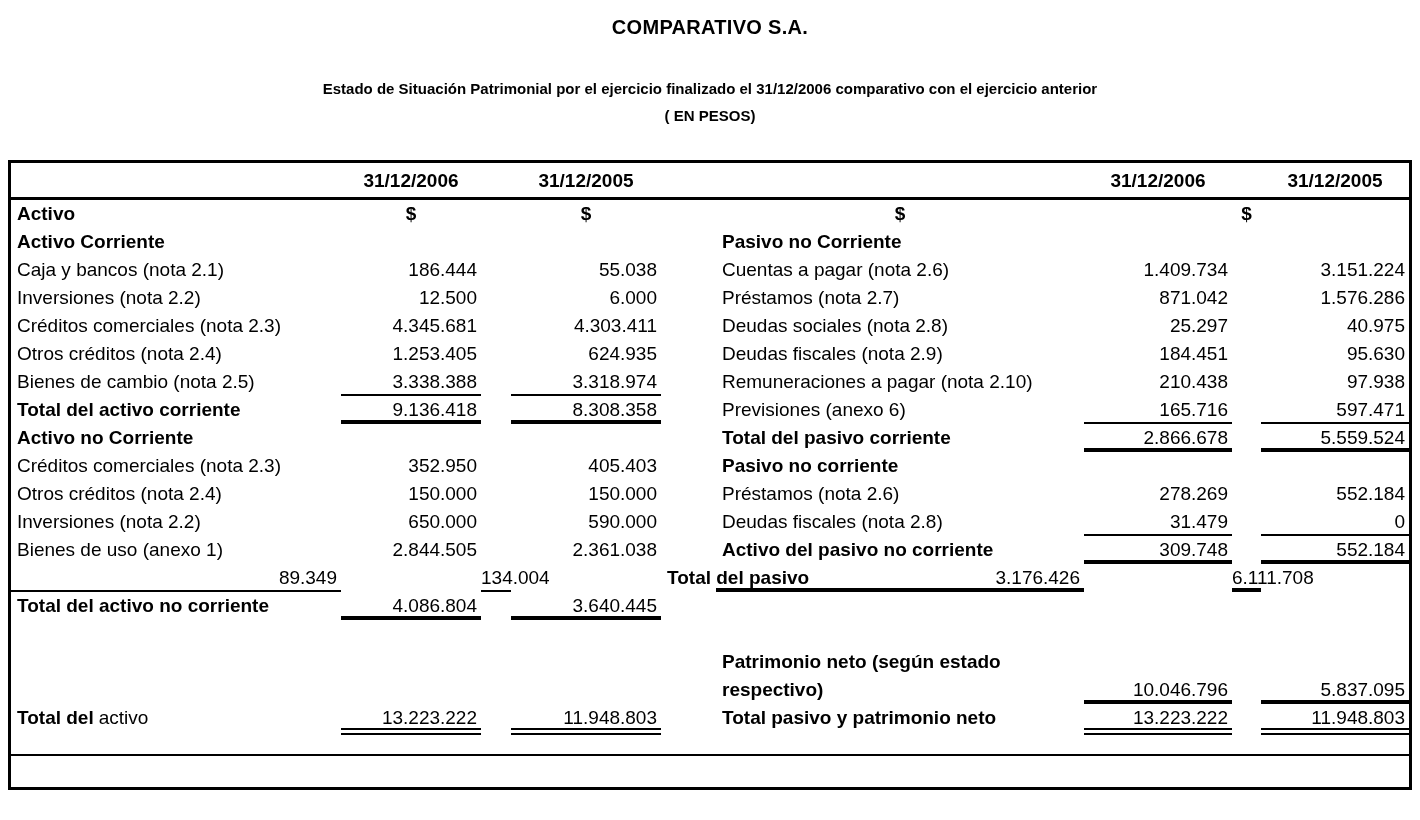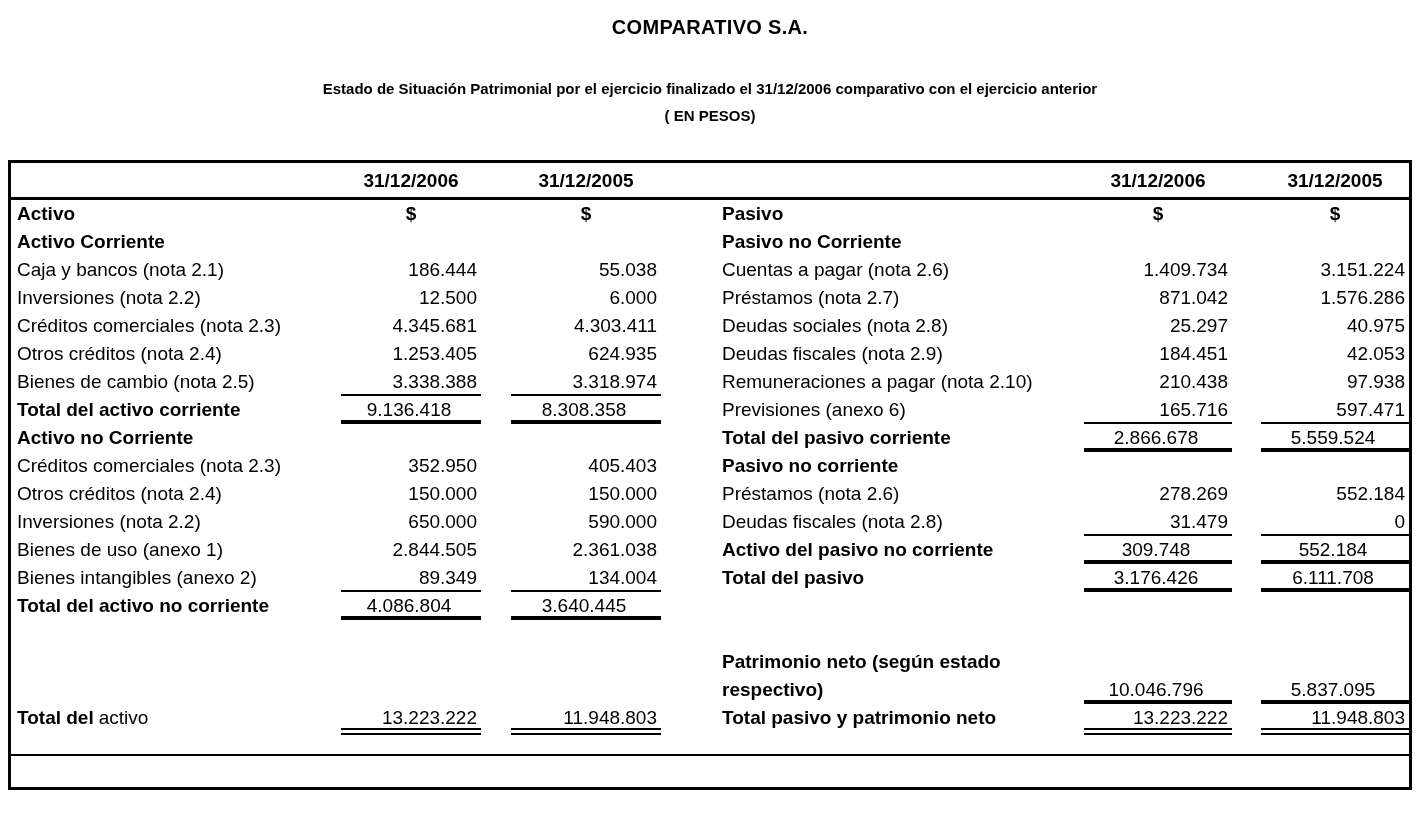--- a/index.html
+++ b/index.html
@@ -23,21 +23,21 @@
 
   .cell { overflow: visible; white-space: nowrap; padding-top: 3px;
           font-size: 19px; line-height: 21px; }
   .lbl  { padding-left: 6px; }
   .amt  { text-align: right; padding-right: 4px; }
   .hdr  { text-align: center; font-weight: bold; }
   .bold { font-weight: bold; }
   .lbl-rest { margin-left: 5px; font-weight: normal; }
 
   .u-thin   { border-bottom: 2px solid #000; }
-  .u-thick  { border-bottom: 4px solid #000; text-align: center; }
+  .u-thick  { border-bottom: 4px solid #000; }
   .u-double { border-bottom: 7px double #000; }
   .dollar   { text-align: center; font-weight: bold; padding-right: 0; }
 
   .footer-spacer { height: 22px; }
   .footer-divider { border-top: 2px solid #000; }
   .bottom-strip { height: 31px; }
 </style>
 </head>
 <body>
 
@@ -65,21 +65,20 @@
       <div class="cell hdr">31/12/2005</div>
     </div>
 
     <div id="table-body">
         <div class="row">
     <div class="cell lbl"><span class="lbl-main bold">Activo</span><span class="lbl-rest"></span></div>
     <div class="cell amt dollar">$</div>
     <div class="cell"></div>
     <div class="cell amt dollar">$</div>
     <div class="cell"></div>
-    <div class="cell lbl"><span class="lbl-main bold">Pasivo</span><span class="lbl-rest"></span></div>
     <div class="cell amt dollar">$</div>
     <div class="cell"></div>
     <div class="cell amt dollar">$</div>
   </div>
         <div class="row">
     <div class="cell lbl"><span class="lbl-main bold">Activo Corriente</span><span class="lbl-rest"></span></div>
     <div class="cell amt"></div>
     <div class="cell"></div>
     <div class="cell amt"></div>
     <div class="cell"></div>
@@ -123,21 +122,21 @@
   </div>
         <div class="row">
     <div class="cell lbl"><span class="lbl-main">Otros créditos (nota 2.4)</span><span class="lbl-rest"></span></div>
     <div class="cell amt">1.253.405</div>
     <div class="cell"></div>
     <div class="cell amt">624.935</div>
     <div class="cell"></div>
     <div class="cell lbl"><span class="lbl-main">Deudas fiscales (nota 2.9)</span><span class="lbl-rest"></span></div>
     <div class="cell amt">184.451</div>
     <div class="cell"></div>
-    <div class="cell amt">42.053</div>
+    <div class="cell amt">95.630</div>
   </div>
         <div class="row">
     <div class="cell lbl"><span class="lbl-main">Bienes de cambio (nota 2.5)</span><span class="lbl-rest"></span></div>
     <div class="cell amt u-thin">3.338.388</div>
     <div class="cell"></div>
     <div class="cell amt u-thin">3.318.974</div>
     <div class="cell"></div>
     <div class="cell lbl"><span class="lbl-main">Remuneraciones a pagar (nota 2.10)</span><span class="lbl-rest"></span></div>
     <div class="cell amt">210.438</div>
     <div class="cell"></div>
@@ -203,21 +202,20 @@
     <div class="cell amt">2.844.505</div>
     <div class="cell"></div>
     <div class="cell amt">2.361.038</div>
     <div class="cell"></div>
     <div class="cell lbl"><span class="lbl-main bold">Activo del pasivo no corriente</span><span class="lbl-rest"></span></div>
     <div class="cell amt u-thick">309.748</div>
     <div class="cell"></div>
     <div class="cell amt u-thick">552.184</div>
   </div>
         <div class="row">
-    <div class="cell lbl"><span class="lbl-main">Bienes intangibles (anexo 2)</span><span class="lbl-rest"></span></div>
     <div class="cell amt u-thin">89.349</div>
     <div class="cell"></div>
     <div class="cell amt u-thin">134.004</div>
     <div class="cell"></div>
     <div class="cell lbl"><span class="lbl-main bold">Total del pasivo</span><span class="lbl-rest"></span></div>
     <div class="cell amt u-thick">3.176.426</div>
     <div class="cell"></div>
     <div class="cell amt u-thick">6.111.708</div>
   </div>
         <div class="row">

